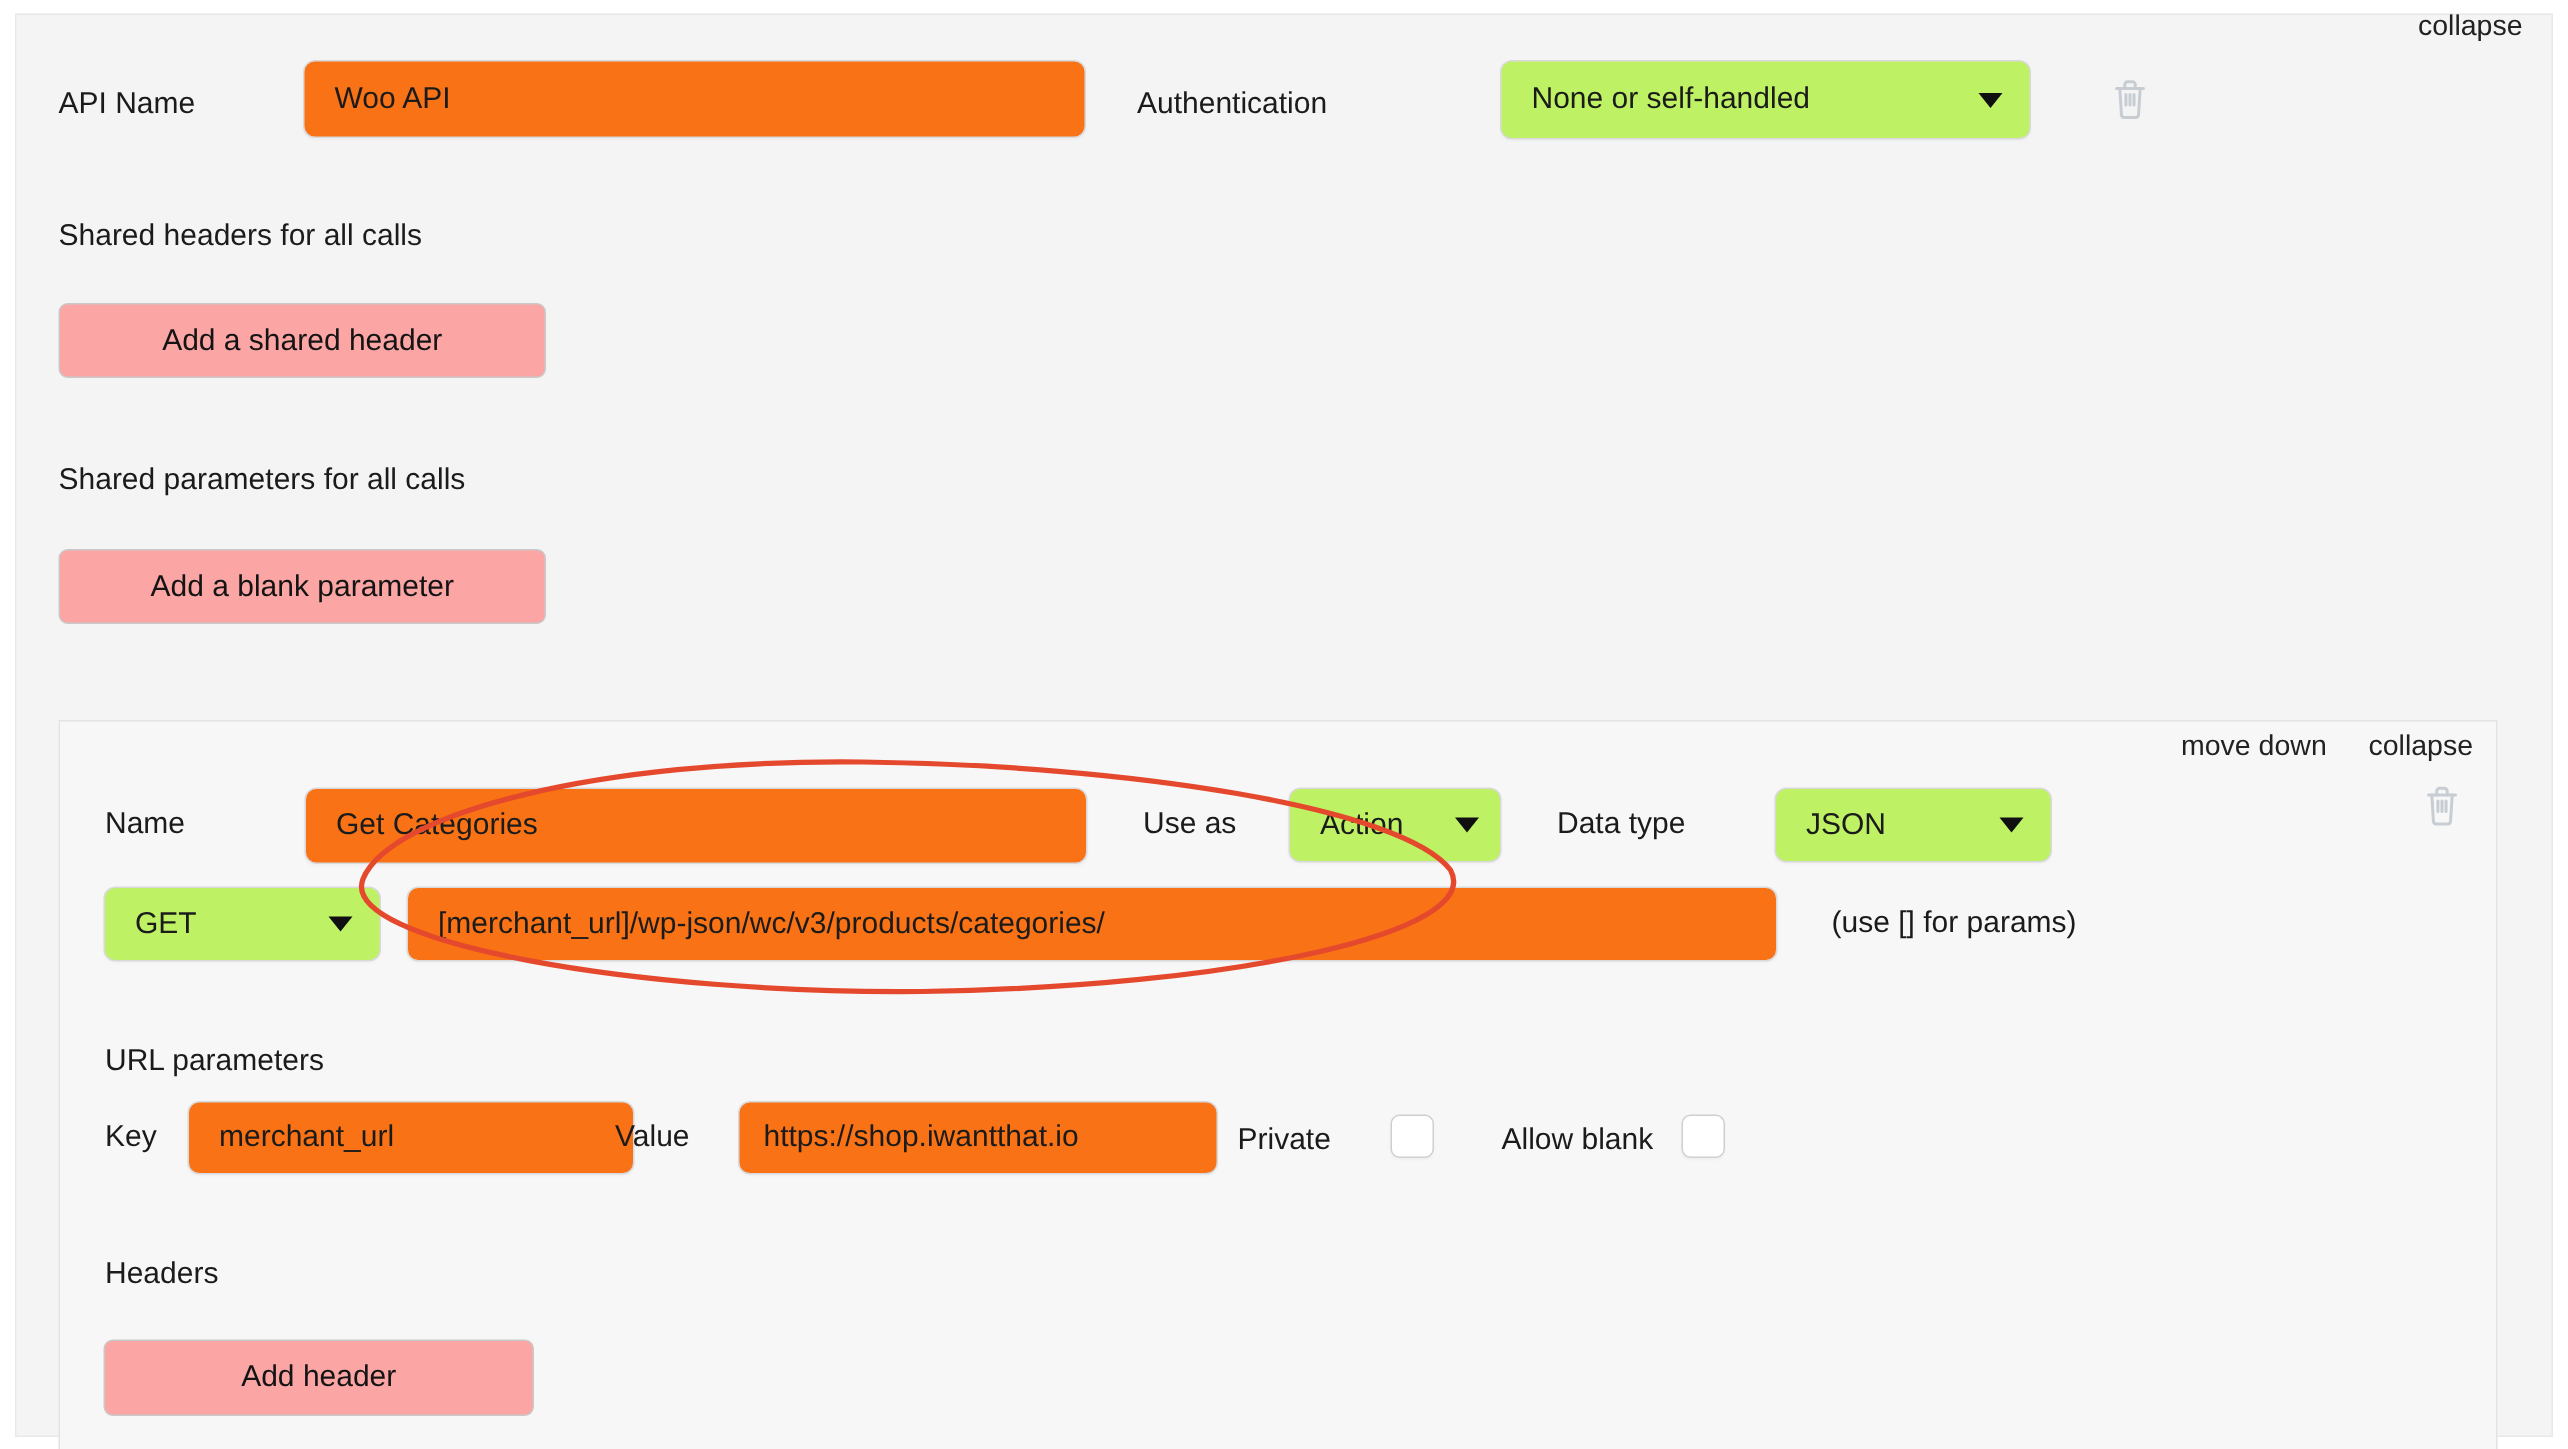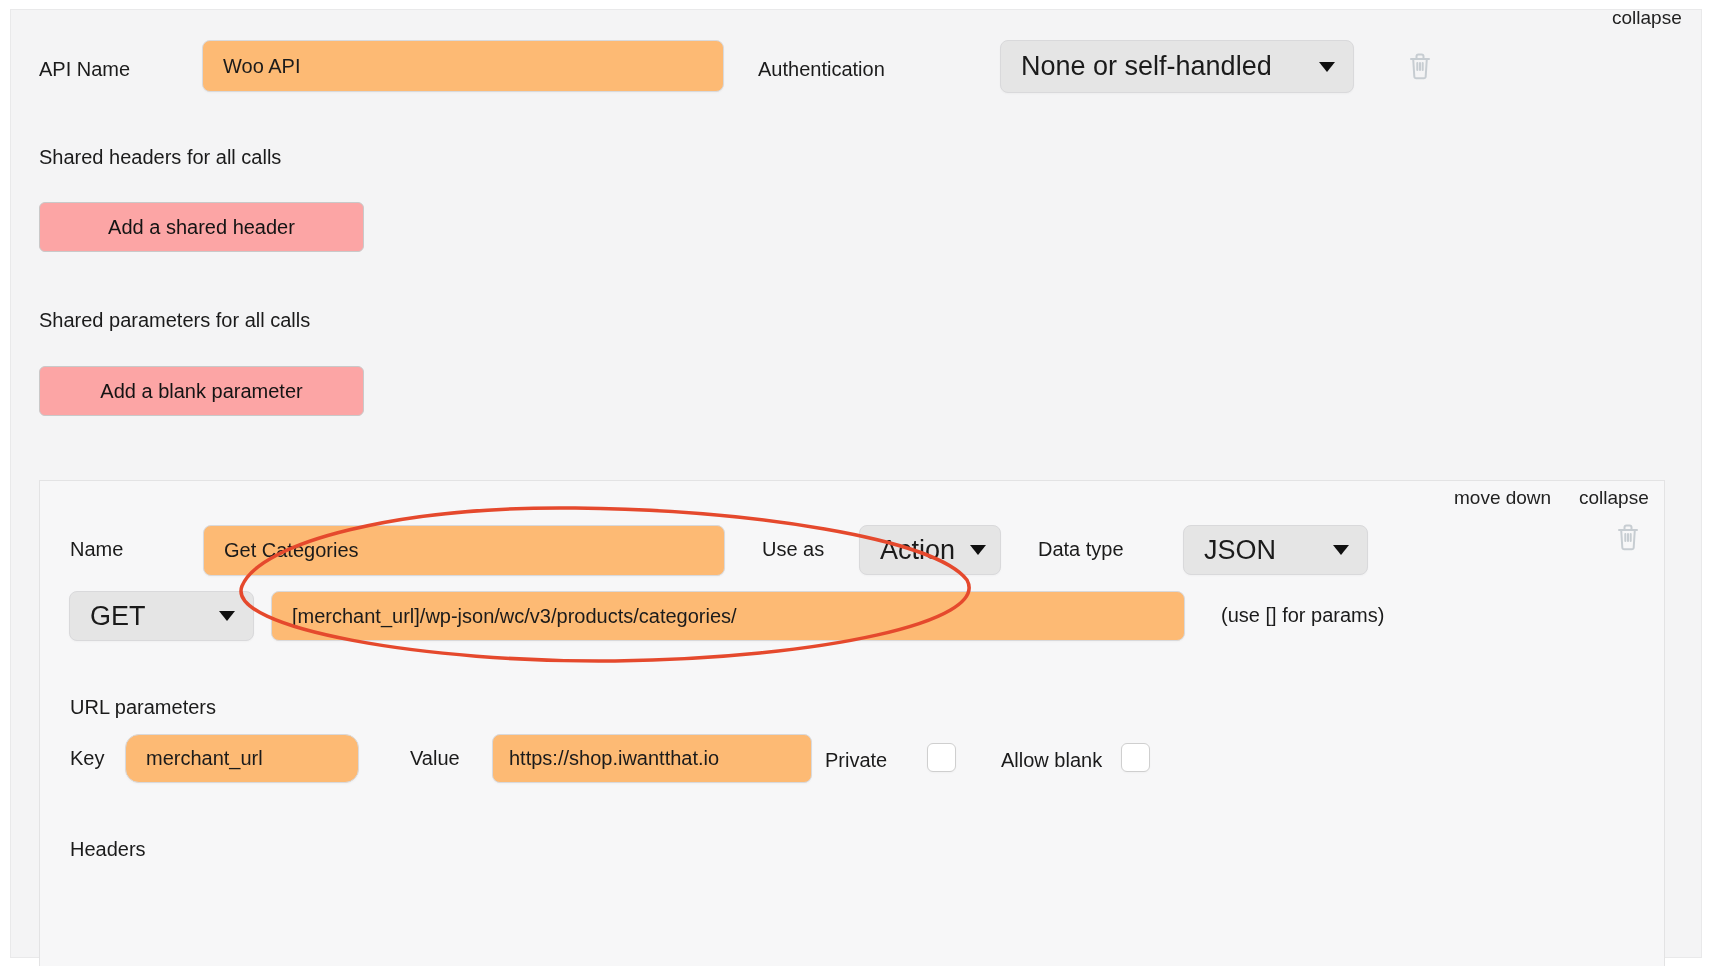--- a/index.html
+++ b/index.html
@@ -8,28 +8,28 @@
     background:#ffffff; color:#1b1b1b;
     font-family:"Liberation Sans", sans-serif;
   }
   .panel {
     position:absolute; left:10px; top:9px; width:1692px; height:949px;
     background:#f4f4f5; border:1px solid #e9e9ea; box-sizing:border-box;
   }
   .label { position:absolute; font-size:20px; line-height:24px; white-space:nowrap; }
   .link  { position:absolute; font-size:19px; line-height:22px; color:#222; cursor:pointer; white-space:nowrap; }
   .tinput {
-    position:absolute; background:#fdba74; border:1px solid #d9d9db; border-radius:8px;
+    position:absolute; background:#f97316; border:1px solid #d9d9db; border-radius:8px;
     font-size:20px; color:#1b1b1b; padding:0 20px; box-sizing:border-box;
     font-family:inherit; outline:none; box-shadow:0 1px 2px rgba(0,0,0,0.03);
   }
   .dropdown {
-    position:absolute; background:#e5e5e5; border:1px solid #d9d9db; border-radius:8px;
+    position:absolute; background:#bef264; border:1px solid #d9d9db; border-radius:8px;
     display:flex; align-items:center; justify-content:space-between;
-    padding:0 18px 0 20px; box-sizing:border-box; font-size:27px; cursor:pointer;
+    padding:0 18px 0 20px; box-sizing:border-box; font-size:20px; cursor:pointer;
     box-shadow:0 1px 2px rgba(0,0,0,0.03);
   }
   .caret {
     width:0; height:0; flex:0 0 auto; margin-left:12px;
     border-left:8px solid transparent; border-right:8px solid transparent;
     border-top:10px solid #101010;
   }
   .btn {
     position:absolute; background:#fca5a5; border:1px solid #c9c9c9; border-radius:6px;
     font-size:20px; color:#141414; font-family:inherit; cursor:pointer;
@@ -114,32 +114,33 @@
   <div class="dropdown" style="left:29px; top:110px; width:185px; height:50px;">
     <span>GET</span>
     <span class="caret"></span>
   </div>
   <input class="tinput" style="left: 231px; top: 110px; width: 914px; height: 50px;" value="[merchant_url]/wp-json/wc/v3/products/categories/">
   <div class="label" style="left:1181px; top:122px;">(use [] for params)</div>
 
   <div class="label" style="left:30px; top:214px;">URL parameters</div>
 
   <div class="label" style="left:30px; top:265px;text-align:right;">Key</div>
-  <input class="tinput" style="left: 85px; top: 253px; width: 234px; height: 49px; border-radius: 14px;" value="merchant_url">
+  <input class="tinput" style="left: 85px; top: 253px; width: 298px; height: 49px;" value="merchant_url">
 
   <div class="label" style="left:370px; top:265px;">Value</div>
   <input class="tinput" style="left: 452px; top: 253px; width: 320px; height: 49px; padding: 0px 16px;" value="https://shop.iwantthat.io">
 
   <div class="label" style="left:785px; top:267px;">Private</div>
   <div class="checkbox" style="left:887px; top:262px;"></div>
 
   <div class="label" style="left:933px; top:267px;margin-left:28px;">Allow blank</div>
   <div class="checkbox" style="left:1081px; top:262px;"></div>
 
   <div class="label" style="left:30px; top:356px;">Headers</div>
+  <button class="btn" style="left:29px; top:412px; width:287px; height:51px;">Add header</button>
 </div>
 
 <svg class="overlay" width="1712" height="966" viewBox="0 0 1712 966">
   <path d="M 242 586
            C 260 542 400 506 575 508
            C 750 510 935 538 967 580
            C 990 622 820 658 615 661
            C 430 663 225 629 242 586 Z" fill="none" stroke="#e5492d" stroke-width="3.5" stroke-linecap="round"></path>
 </svg>
 

